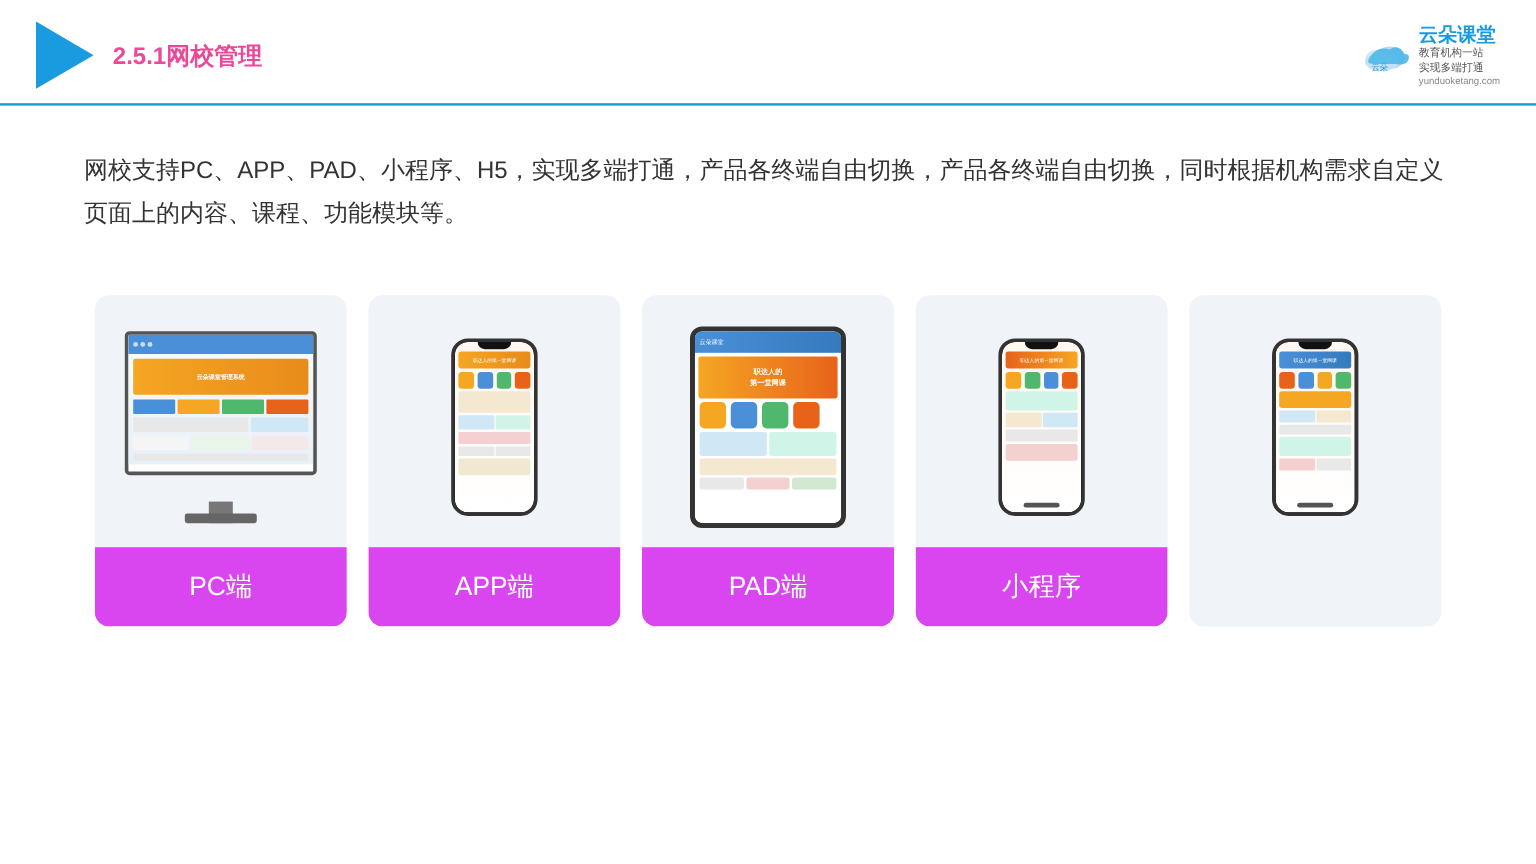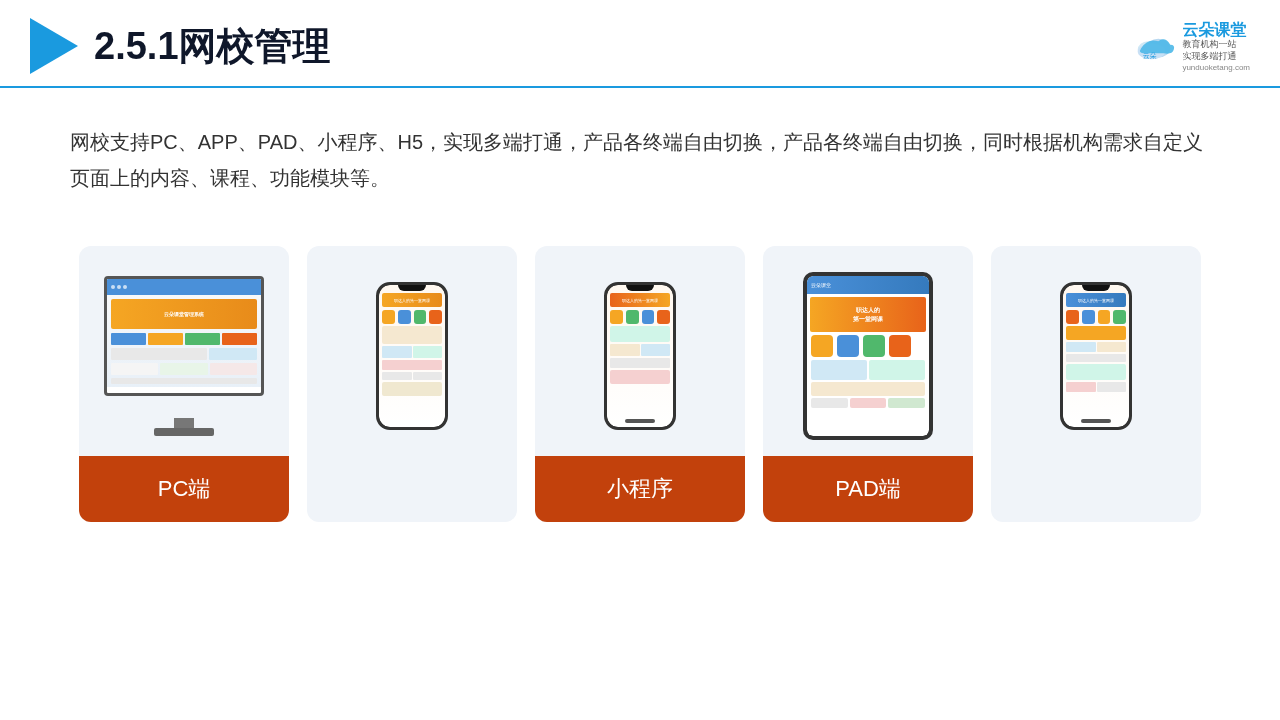--- a/index.html
+++ b/index.html
@@ -26,23 +26,23 @@
       gap: 16px;
     }
     .logo-triangle {
       width: 0;
       height: 0;
       border-top: 28px solid transparent;
       border-bottom: 28px solid transparent;
       border-left: 48px solid #1a9adf;
     }
     .page-title {
-      font-size: 38px;
+      font-size: 20px;
       font-weight: bold;
-      color: #0f172a;
+      color: #ec4899;
     }
     .header-right {
       display: flex;
       align-items: center;
       gap: 8px;
     }
     .brand-logo {
       display: flex;
       align-items: center;
       gap: 6px;
@@ -103,21 +103,21 @@
       width: 100%;
       height: 210px;
       display: flex;
       align-items: center;
       justify-content: center;
       padding: 20px 15px 10px 15px;
     }
 
     .device-label {
       width: 100%;
-      background: #c2410c;
+      background: #d946ef;
       color: #fff;
       font-size: 22px;
       text-align: center;
       padding: 18px 0;
       font-weight: 500;
     }
 
     
     .pc-monitor {
       width: 170px;
@@ -447,20 +447,55 @@
               <div class="phone-block" style="background:#e8e8e8;height:8px;"></div>
               <div class="phone-block" style="background:#e8e8e8;height:8px;"></div>
             </div>
             <div class="phone-row">
               <div class="phone-block" style="background:#f0e8d0;height:14px;border-radius:2px;"></div>
             </div>
           </div>
         </div>
       </div>
     </div>
+    <div class="device-label">APP端</div>
+  </div>
+
+  <div class="device-card">
+    <div class="device-img-area">
+      <div class="tablet-device">
+        <div class="tablet-screen">
+          <div class="tablet-header">
+            <span class="tablet-header-text">云朵课堂</span>
+          </div>
+          <div class="tablet-banner">
+            <span class="tablet-banner-text">职达人的<br>第一堂网课</span>
+          </div>
+          <div class="tablet-icons">
+            <div class="tablet-icon-item" style="background:#f5a623;"></div>
+            <div class="tablet-icon-item" style="background:#4a90d9;"></div>
+            <div class="tablet-icon-item" style="background:#50b86c;"></div>
+            <div class="tablet-icon-item" style="background:#e8631a;"></div>
+          </div>
+          <div class="tablet-content-row">
+            <div class="tablet-content-block" style="background:#d0e8f5;"></div>
+            <div class="tablet-content-block" style="background:#d0f5e8;"></div>
+          </div>
+          <div class="tablet-content-row">
+            <div class="tablet-content-block" style="background:#f5e8d0; height:14px;"></div>
+          </div>
+          <div class="tablet-content-row">
+            <div class="tablet-content-block" style="background:#e8e8e8; height:10px;"></div>
+            <div class="tablet-content-block" style="background:#f5d0d0; height:10px;"></div>
+            <div class="tablet-content-block" style="background:#d0e8d0; height:10px;"></div>
+          </div>
+        </div>
+      </div>
+    </div>
+    <div class="device-label">PAD端</div>
   </div>
 
   <div class="device-card">
     <div class="device-img-area">
       <div class="phone-device">
         <div class="phone-notch"></div>
         <div class="phone-screen">
           <div class="phone-screen-content">
             <div class="phone-header-bar" style="background: linear-gradient(90deg,#e8631a,#f5a623);">
               <span class="phone-header-text">职达人的第一堂网课</span>
@@ -487,54 +522,20 @@
           </div>
         </div>
         <div class="home-indicator"></div>
       </div>
     </div>
     <div class="device-label">小程序</div>
   </div>
 
   <div class="device-card">
     <div class="device-img-area">
-      <div class="tablet-device">
-        <div class="tablet-screen">
-          <div class="tablet-header">
-            <span class="tablet-header-text">云朵课堂</span>
-          </div>
-          <div class="tablet-banner">
-            <span class="tablet-banner-text">职达人的<br>第一堂网课</span>
-          </div>
-          <div class="tablet-icons">
-            <div class="tablet-icon-item" style="background:#f5a623;"></div>
-            <div class="tablet-icon-item" style="background:#4a90d9;"></div>
-            <div class="tablet-icon-item" style="background:#50b86c;"></div>
-            <div class="tablet-icon-item" style="background:#e8631a;"></div>
-          </div>
-          <div class="tablet-content-row">
-            <div class="tablet-content-block" style="background:#d0e8f5;"></div>
-            <div class="tablet-content-block" style="background:#d0f5e8;"></div>
-          </div>
-          <div class="tablet-content-row">
-            <div class="tablet-content-block" style="background:#f5e8d0; height:14px;"></div>
-          </div>
-          <div class="tablet-content-row">
-            <div class="tablet-content-block" style="background:#e8e8e8; height:10px;"></div>
-            <div class="tablet-content-block" style="background:#f5d0d0; height:10px;"></div>
-            <div class="tablet-content-block" style="background:#d0e8d0; height:10px;"></div>
-          </div>
-        </div>
-      </div>
-    </div>
-    <div class="device-label">PAD端</div>
-  </div>
-
-  <div class="device-card">
-    <div class="device-img-area">
       <div class="phone-device">
         <div class="phone-notch"></div>
         <div class="phone-screen">
           <div class="phone-screen-content">
             <div class="phone-header-bar" style="background: linear-gradient(90deg,#4a90d9,#357abd);">
               <span class="phone-header-text">职达人的第一堂网课</span>
             </div>
             <div class="phone-icon-row">
               <div class="phone-icon" style="background:#e8631a;"></div>
               <div class="phone-icon" style="background:#4a90d9;"></div>

